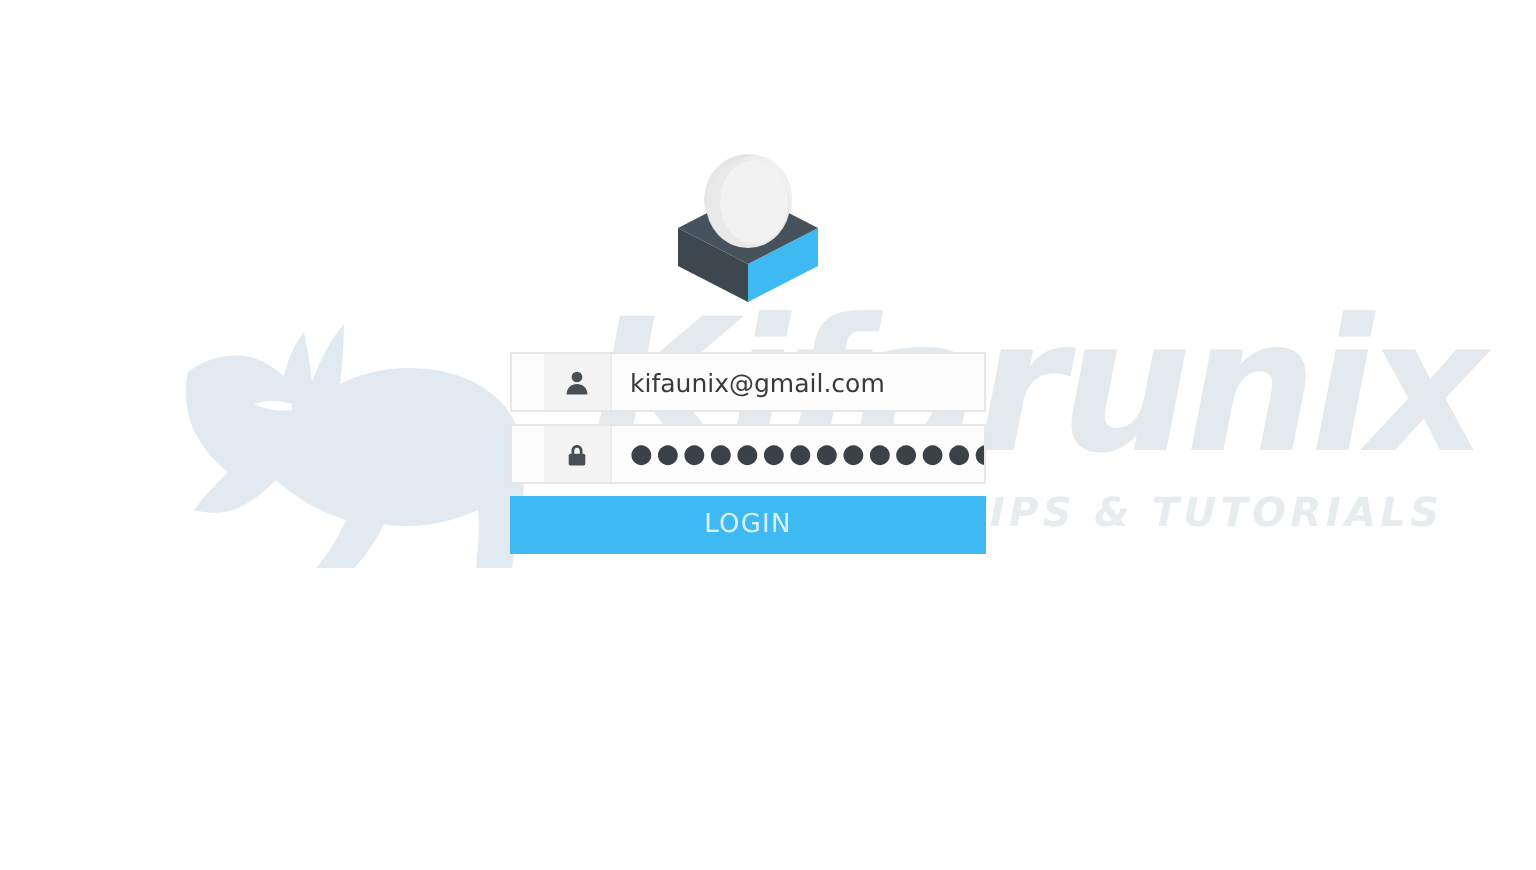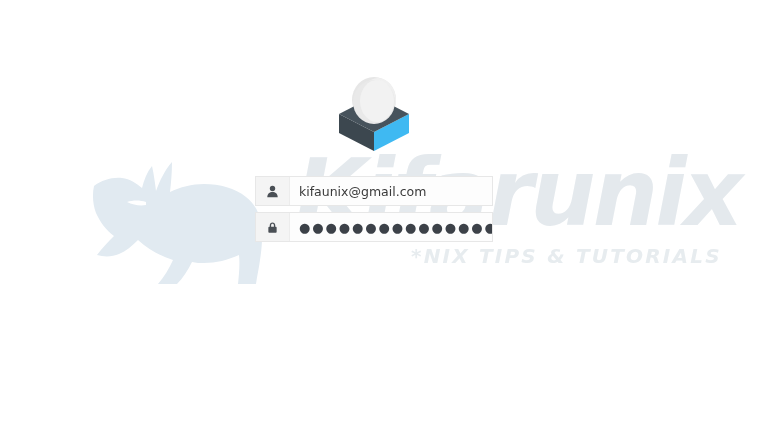--- a/index.html
+++ b/index.html
@@ -93,20 +93,21 @@
 
   
   .field-row {
     display: flex;
     align-items: stretch;
     width: 238px;
     height: 30px;
     background: #fdfdfd;
     border: 1px solid #e7e7e7;
     margin-bottom: 6px;
+    padding-left: 16px;
   }
 
   .field-icon {
     width: 34px;
     min-width: 34px;
     background: #f4f4f4;
     border-right: 1px solid #ececec;
     display: flex;
     align-items: center;
     justify-content: center;
@@ -218,16 +219,17 @@
       <span class="field-icon">
         <svg width="13" height="13" viewBox="0 0 16 16">
           <path d="M4.6,7.5 L4.6,5.2 C4.6,3.3 6.1,1.8 8,1.8 C9.9,1.8 11.4,3.3 11.4,5.2 L11.4,7.5
                    L9.7,7.5 L9.7,5.2 C9.7,4.3 8.9,3.5 8,3.5 C7.1,3.5 6.3,4.3 6.3,5.2 L6.3,7.5 Z" fill="#4a4f55"></path>
           <rect x="2.9" y="7.2" width="10.2" height="7.2" rx="1" fill="#4a4f55"></rect>
         </svg>
       </span>
       <span class="field-value password-value" title="Password">●●●●●●●●●●●●●●●</span>
     </div>
 
+    <button id="login-button">LOGIN</button>
 
 
   </div>
 </div>
 
 </body></html>

